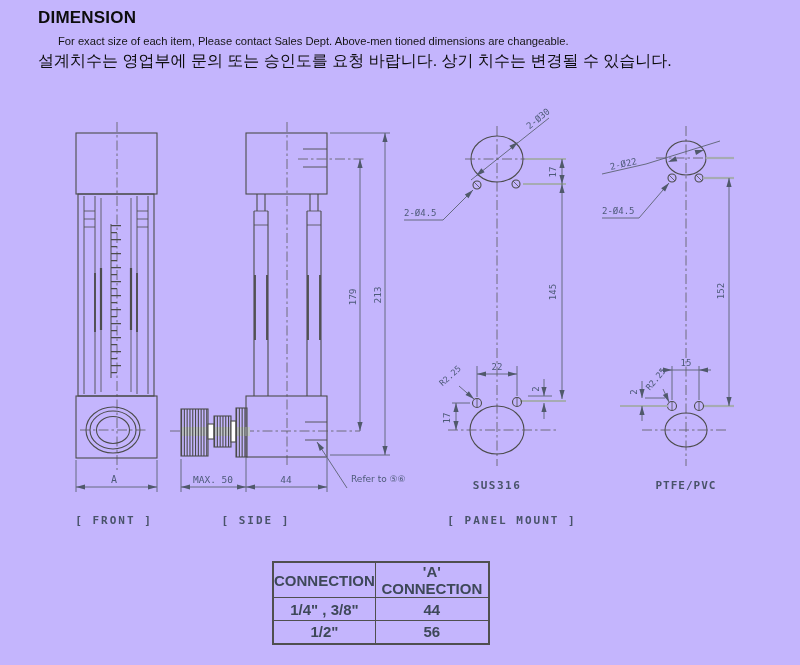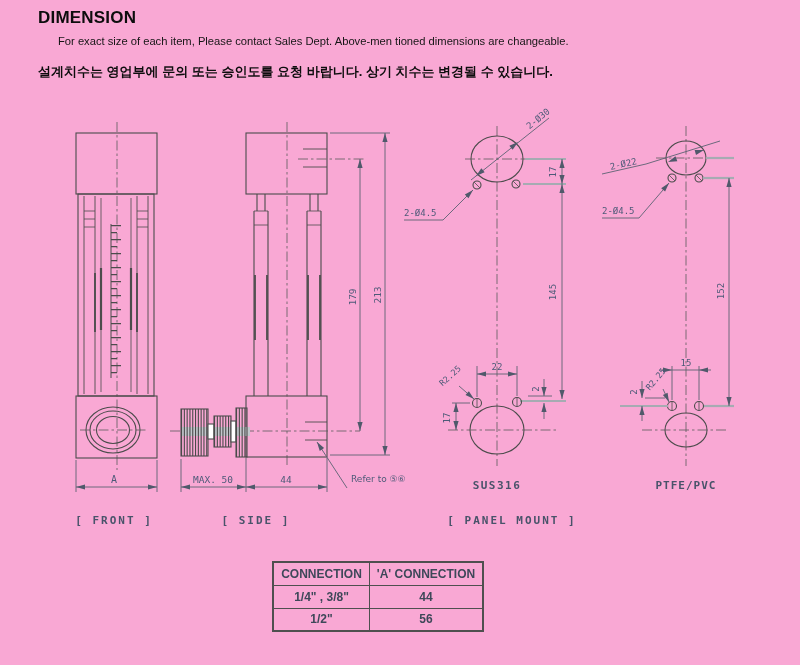--- a/index.html
+++ b/index.html
@@ -1,25 +1,25 @@
 <!DOCTYPE html>
 <html><head>
 <meta charset="utf-8">
 <style>
   html,body{margin:0;padding:0;background:#ffffff;}
-  .page{position:relative;width:800px;height:665px;background:#f9a8d4;overflow:hidden;
+  .page{position:relative;width:800px;height:665px;background:#c4b5fd;overflow:hidden;
         font-family:"Liberation Sans",sans-serif;}
   .hdr{position:absolute;left:38px;top:8px;width:745px;}
   .hdr h1{margin:0;font-size:17px;font-weight:bold;color:#0d0d0d;letter-spacing:.2px;}
   .hdr .sub-en{margin:7px 0 0 0;font-size:11.2px;color:#151515;padding-left:20px;}
-  .hdr .sub-ko{margin:16px 0 0 0;font-size:13px;font-weight:bold;color:#0d0d0d;}
+  .hdr .sub-ko{margin:4px 0 0 0;font-size:16px;font-weight:normal;color:#0d0d0d;}
   svg text{font-family:"DejaVu Sans Mono",monospace;fill:#4d5a78;}
   svg .lbl{fill:#49536a;font-weight:bold;}
   table.dim{position:absolute;left:272px;top:561px;border-collapse:collapse;
-            border:2px solid #4f4f4f;font-size:12px;font-weight:bold;color:#3e4859;}
+            border:2px solid #4f4f4f;font-size:15px;font-weight:bold;color:#3e4859;}
   table.dim td{border:1.2px solid #4f4f4f;text-align:center;padding:0;}
   table.dim tr{height:23px;}
   table.dim td.c1{width:95px;}
   table.dim td.c2{width:112px;}
 </style>
 </head>
 <body>
 
 <div class="page">
 

